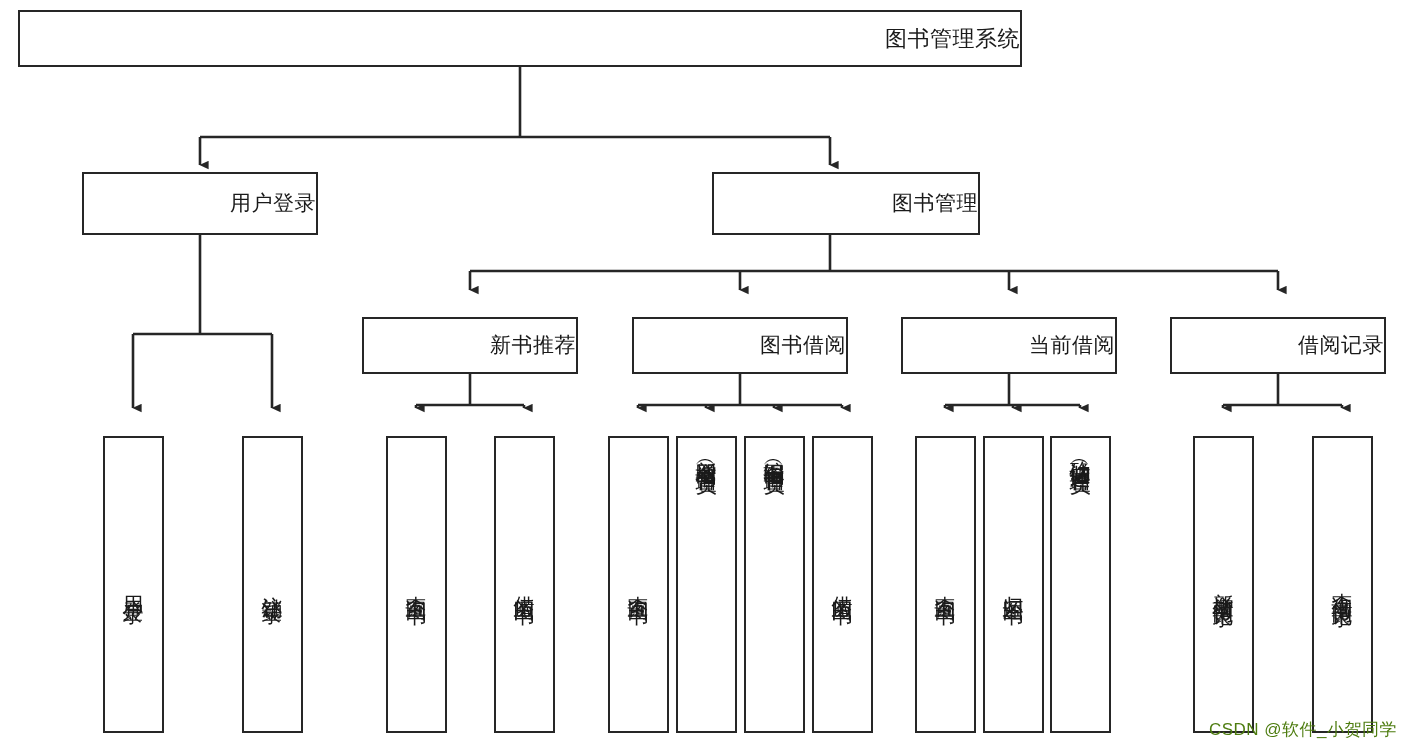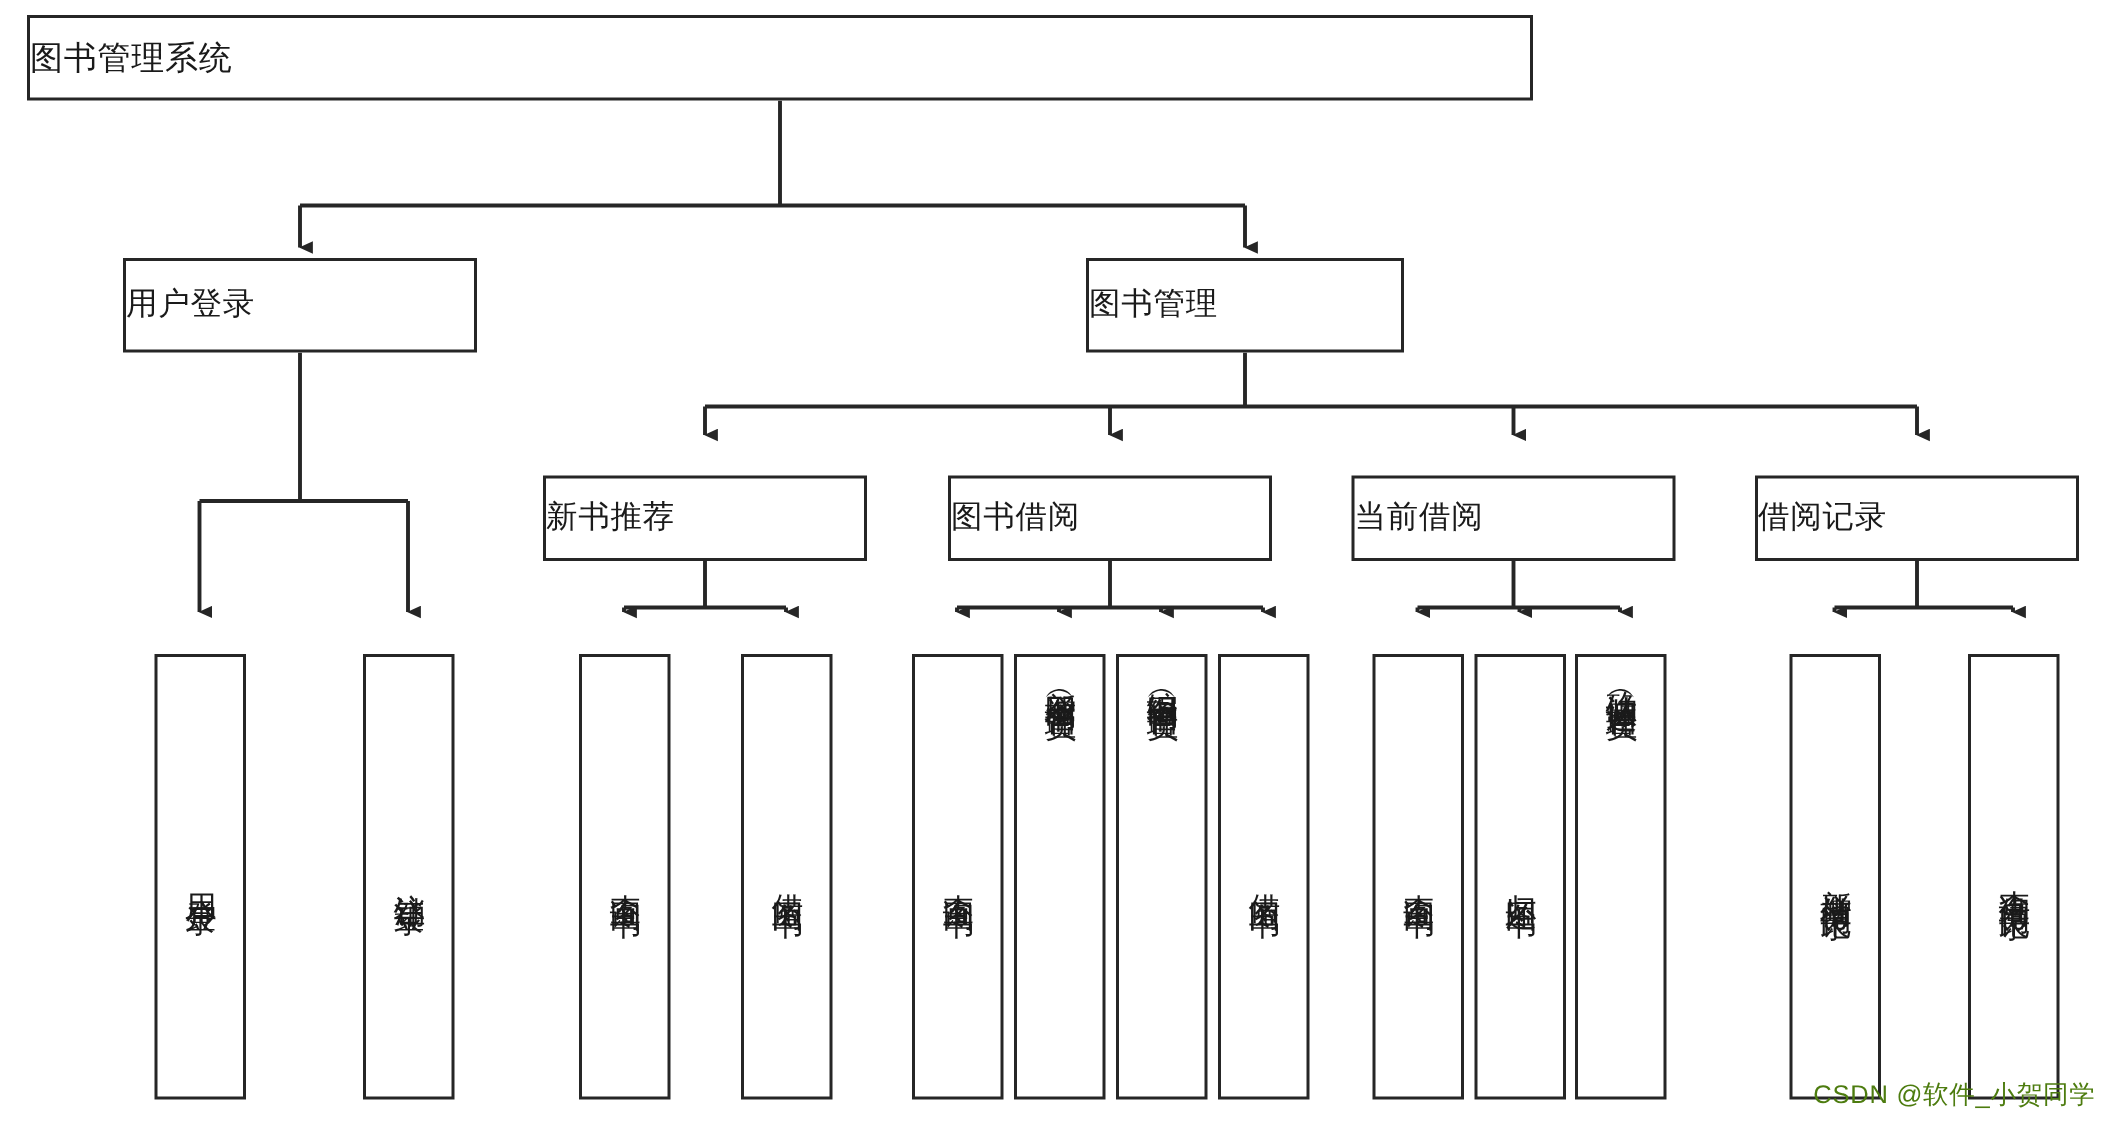--- a/index.html
+++ b/index.html
@@ -26,21 +26,21 @@
     height: 747px;
     pointer-events: none;
   }
   .node {
     position: absolute;
     box-sizing: border-box;
     background: #ffffff;
     border: 2px solid #262626;
     display: flex;
     align-items: center;
-    justify-content: flex-start;
+    justify-content: flex-end;
     color: #1a1a1a;
   }
   .node .node-label {
     display: block;
     text-align: center;
     line-height: 1.18;
     white-space: nowrap;
   }
   
   .node.horiz .node-label {
@@ -138,21 +138,21 @@
     </g>
   </svg>
 
   <div class="node horiz root" style="left:18px; top:10px; width:1004px; height:57px;">
     <span class="node-label">图书管理系统</span>
   </div>
 
   <div class="node horiz" style="left:82px; top:172px; width:236px; height:63px;">
     <span class="node-label">用户登录</span>
   </div>
-  <div class="node horiz" style="left:712px; top:172px; width:212px; height:63px;margin-left:12px;">
+  <div class="node horiz" style="left:712px; top:172px; width:268px; height:63px;">
     <span class="node-label">图书管理</span>
   </div>
 
   <div class="node horiz" style="left:632px; top:317px; width:216px; height:57px;">
     <span class="node-label">图书借阅</span>
   </div>
   <div class="node horiz" style="left:362px; top:317px; width:216px; height:57px;">
     <span class="node-label">新书推荐</span>
   </div>
   <div class="node horiz" style="left:901px; top:317px; width:216px; height:57px;">

